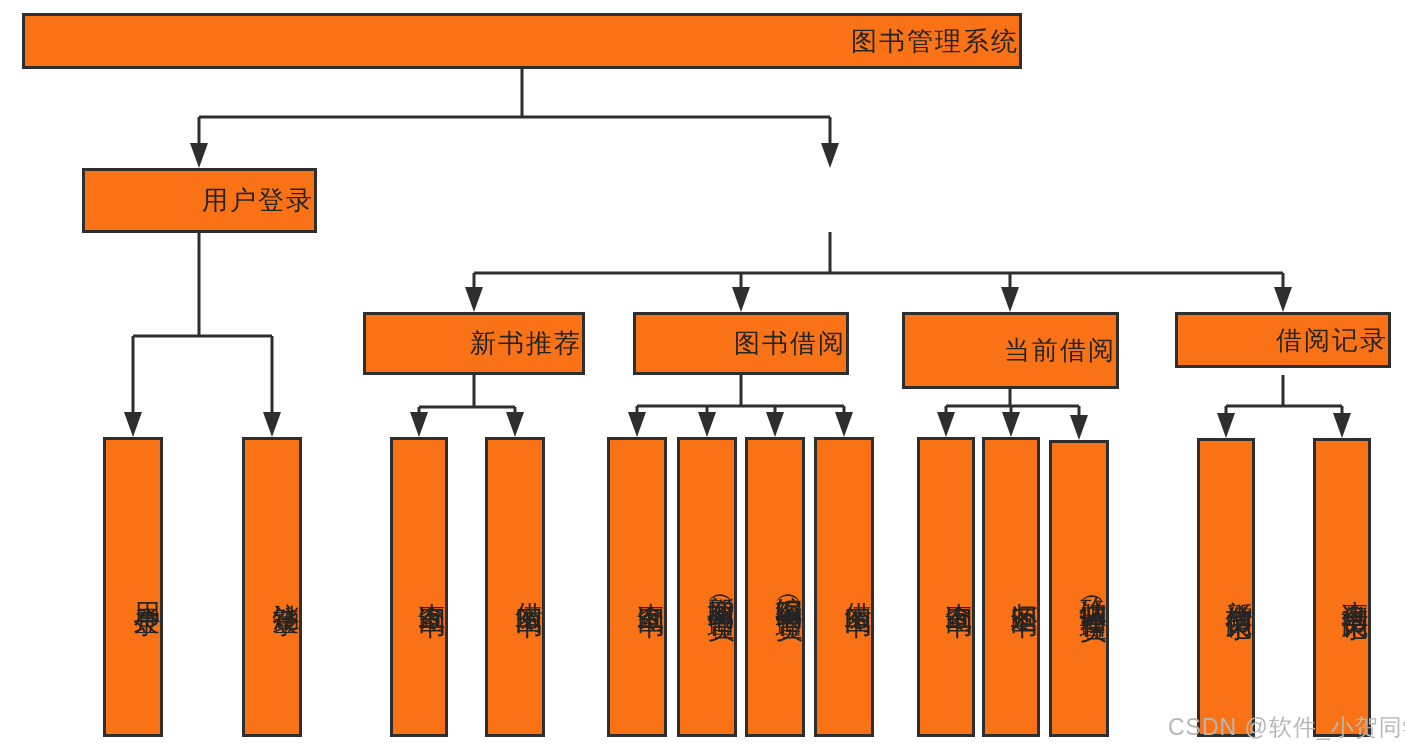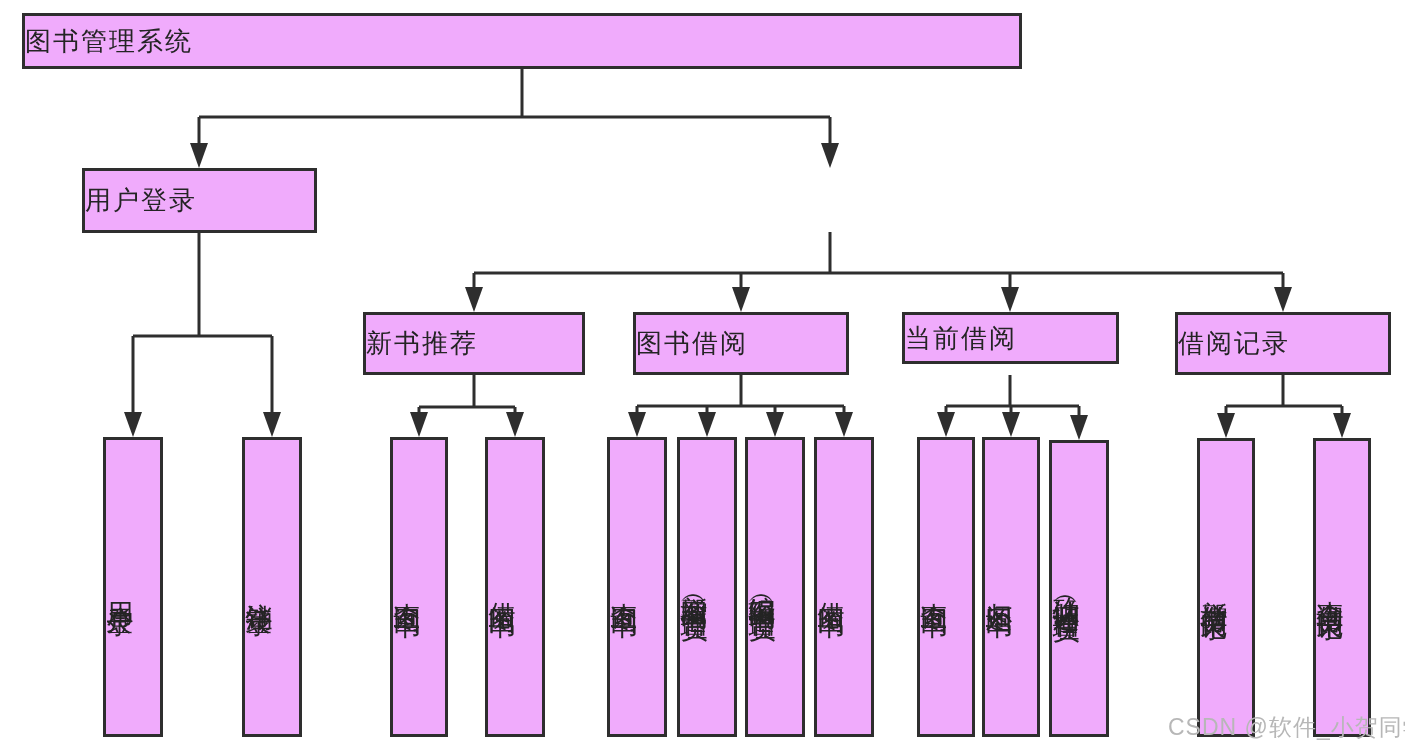--- a/index.html
+++ b/index.html
@@ -9,24 +9,24 @@
     background:#ffffff;
     font-family:"Liberation Sans", sans-serif;
     color:#222222;
     overflow:hidden;
   }
   .connectors { position:absolute; left:0; top:0; width:1405px; height:747px; }
   .node {
     position:absolute;
     box-sizing:border-box;
     border:3px solid #2e2e2e;
-    background:#f0abfc;
+    background:#f97316;
     display:flex;
     align-items:center;
-    justify-content:flex-start;
+    justify-content:flex-end;
     font-size:26px;
     letter-spacing:2px;
     color:#242424;
   }
   .leaf { font-size:27px; letter-spacing:0; }
   .leaf .vtext {
     writing-mode:vertical-rl;
     text-orientation:mixed;
     line-height:1.0;
     letter-spacing:3px;
@@ -93,24 +93,24 @@
   <div class="node" style="left:82px; top:168px; width:235px; height:65px;">
     <span>用户登录</span>
   </div>
 
   <div class="node" style="left:633px; top:312px; width:216px; height:63px;">
     <span>图书借阅</span>
   </div>
   <div class="node" style="left:363px; top:312px; width:222px; height:63px;">
     <span>新书推荐</span>
   </div>
-  <div class="node" style="left:902px; top:312px; width:217px; height:52px;">
+  <div class="node" style="left:902px; top:312px; width:217px; height:77px;">
     <span>当前借阅</span>
   </div>
-  <div class="node" style="left:1175px; top:312px; width:216px; height:63px;">
+  <div class="node" style="left:1175px; top:312px; width:216px; height:56px;">
     <span>借阅记录</span>
   </div>
 
   <div class="node leaf" style="left:103px; top:437px; width:60px; height:300px;">
     <span class="vtext">用户登录</span>
   </div>
   <div class="node leaf" style="left:242px; top:437px; width:60px; height:300px;">
     <span class="vtext">注销登录</span>
   </div>
 

